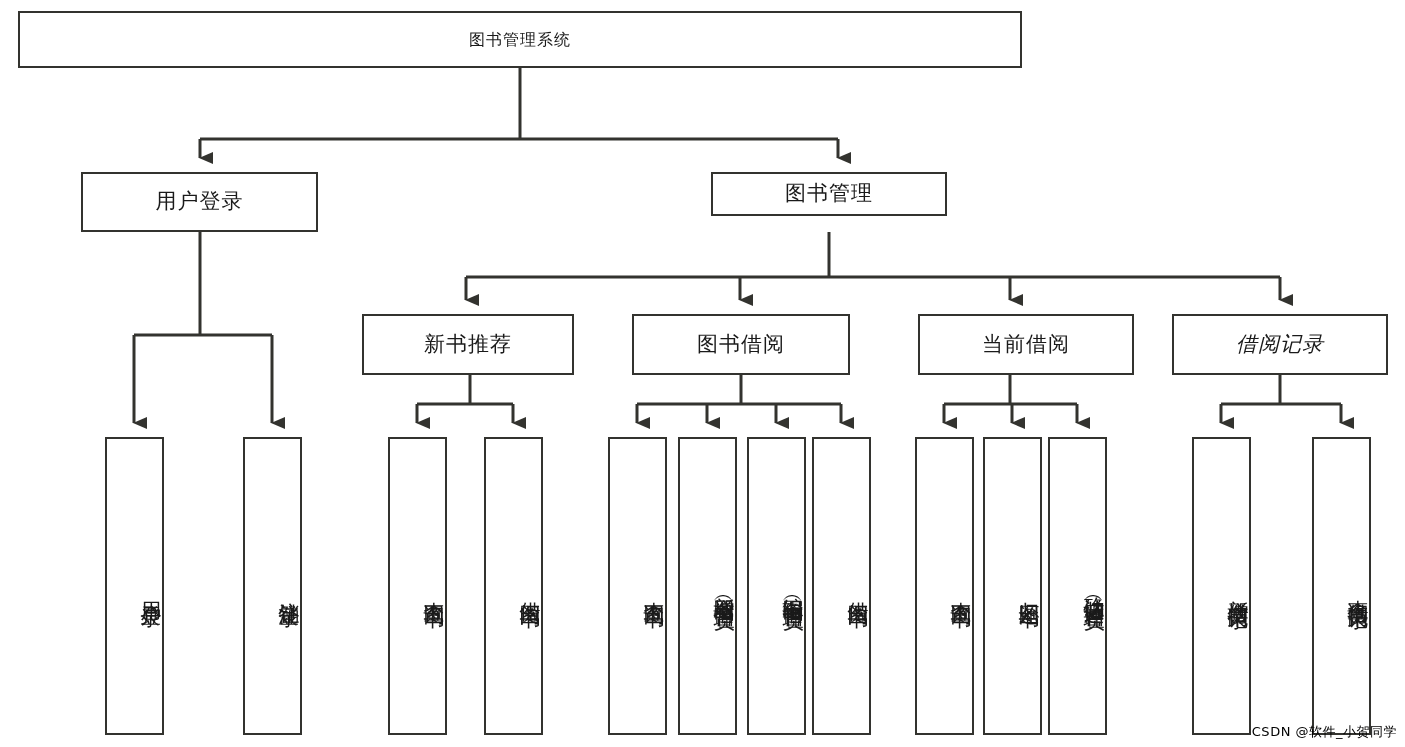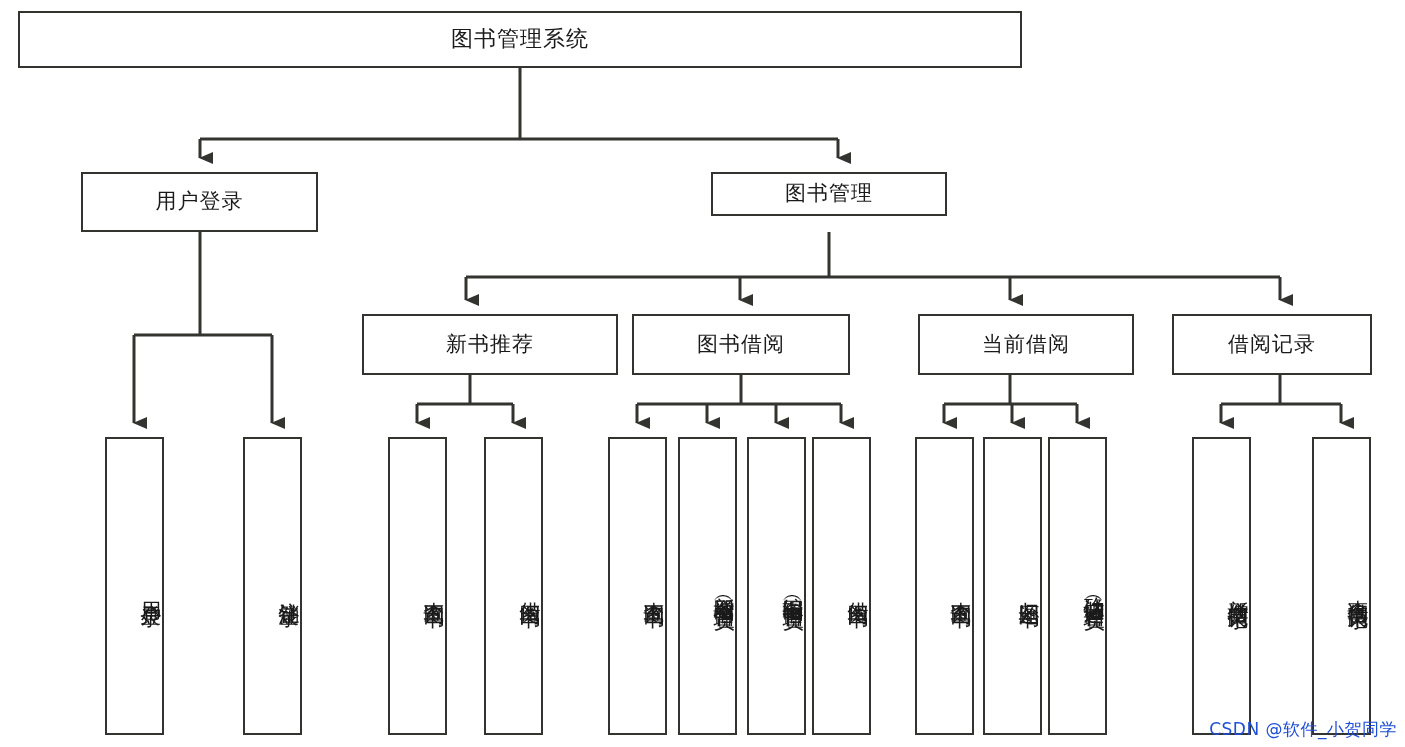--- a/index.html
+++ b/index.html
@@ -24,28 +24,28 @@
   .node.vert{
     font-size:21px;
     letter-spacing:2px;
     writing-mode:vertical-rl;
     text-orientation:upright;
     align-items:flex-start;
     justify-content:center;
     padding-top:6px;
     white-space:nowrap;
   }
-  .node.root{font-size:22px;}
+  .node.root{font-size:16px;}
   svg#wires{position:absolute;left:0;top:0;width:1405px;height:747px;pointer-events:none;}
   #watermark{
     position:absolute;
     right:8px;
     bottom:6px;
-    font-size:17px;
-    color:#1d4ed8;
+    font-size:13px;
+    color:#000000;
     letter-spacing:0.5px;
     white-space:nowrap;
   }
 </style>
 </head>
 <body>
 
 <div id="diagram">
 
   <svg id="wires" viewBox="0 0 1405 747">
@@ -96,24 +96,24 @@
       <path d="M1221,404 L1221,423" marker-end="url(#arrow)"></path>
       <path d="M1341,404 L1341,423" marker-end="url(#arrow)"></path>
     </g>
   </svg>
 
   <div class="node horiz root" style="left:18px;top:11px;width:1004px;height:57px;">图书管理系统</div>
 
   <div class="node horiz" style="left:81px;top:172px;width:237px;height:60px;">用户登录</div>
   <div class="node horiz" style="left:711px;top:172px;width:236px;height:44px;">图书管理</div>
 
-  <div class="node horiz" style="left:362px;top:314px;width:256px;height:61px;">新书推荐</div>
+  <div class="node horiz" style="left:362px;top:314px;width:212px;height:61px;">新书推荐</div>
   <div class="node horiz" style="left:632px;top:314px;width:218px;height:61px;">图书借阅</div>
   <div class="node horiz" style="left:902px;top:314px;width:216px;height:61px;margin-left:16px;">当前借阅</div>
-  <div class="node horiz" style="left:1172px;top:314px;width:200px;height:61px;">借阅记录</div>
+  <div class="node horiz" style="left:1172px;top:314px;width:216px;height:61px;font-style:italic;">借阅记录</div>
 
   <div class="node vert" style="left:105px;top:437px;width:59px;height:298px;">用户登录</div>
   <div class="node vert" style="left:243px;top:437px;width:59px;height:298px;">注销登录</div>
 
   <div class="node vert" style="left:388px;top:437px;width:59px;height:298px;">查询图书</div>
   <div class="node vert" style="left:484px;top:437px;width:59px;height:298px;">借阅图书</div>
 
   <div class="node vert" style="left:608px;top:437px;width:59px;height:298px;">查询图书</div>
   <div class="node vert" style="left:678px;top:437px;width:59px;height:298px;">新增图书（管理员）</div>
   <div class="node vert" style="left:747px;top:437px;width:59px;height:298px;">编辑图书（管理员）</div>

